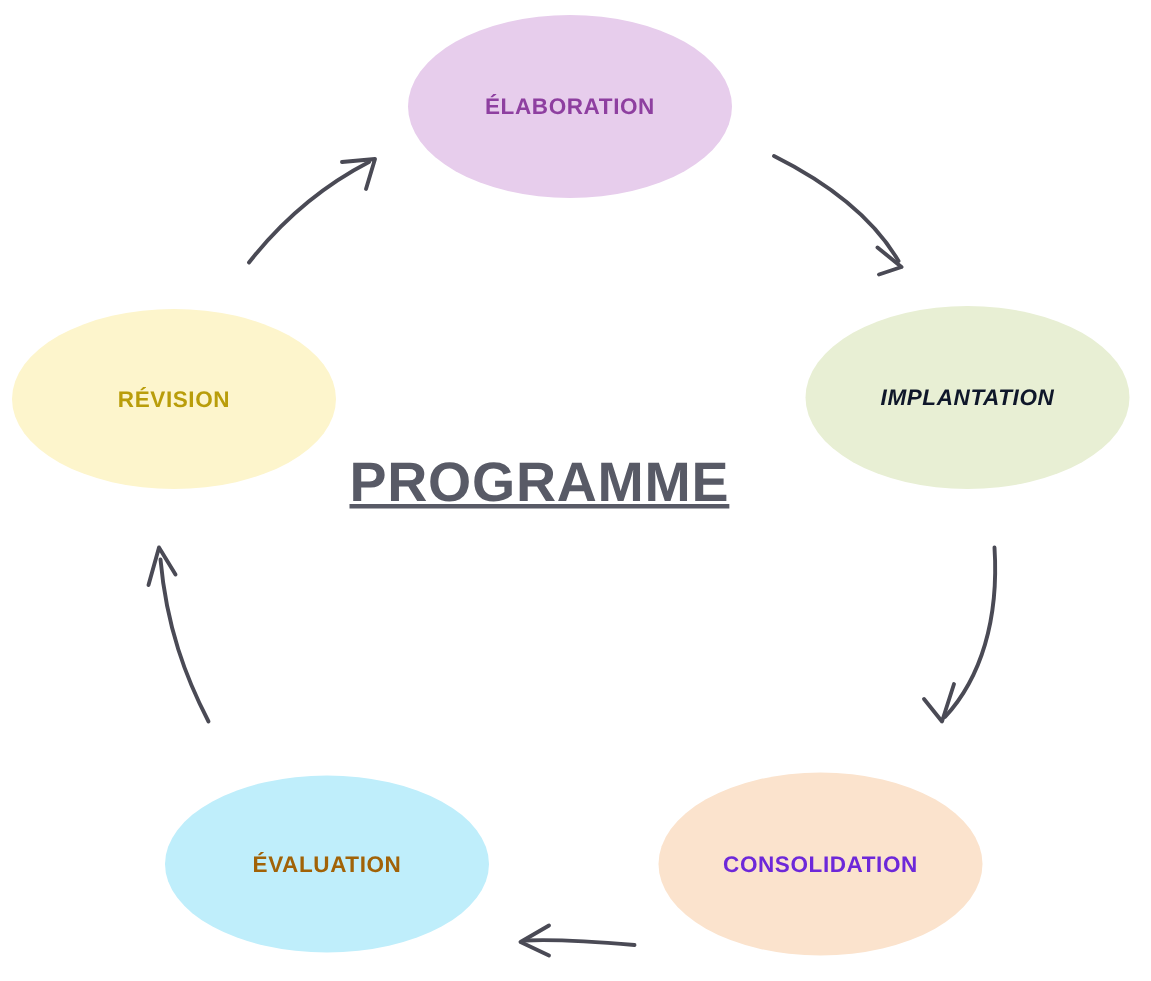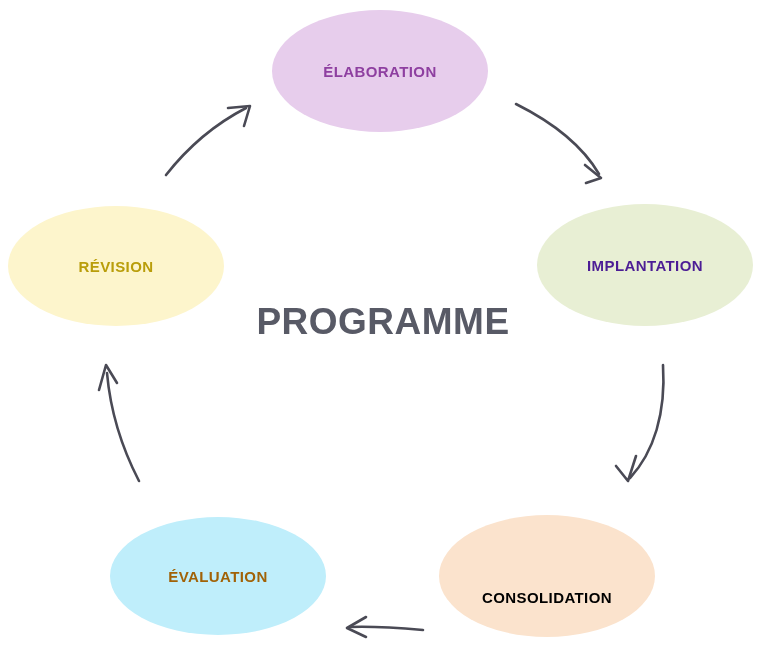--- a/index.html
+++ b/index.html
@@ -36,26 +36,26 @@
     font-weight: bold;
     letter-spacing: 0.4px;
     white-space: nowrap;
     pointer-events: none;
   }
   #center-title {
     position: absolute;
     left: 233px;
     top: 296px;
     width: 300px;
-    text-align: center;
     color: #585a66;
     font-size: 37px;
     font-weight: bold;
     letter-spacing: 0.5px;
     line-height: 1.42;
+    text-decoration: underline;
   }
   .title-line { display: block; }
 </style>
 </head>
 <body>
 
 <div id="diagram-root">
 
   <svg class="svg-layer" viewBox="0 0 767 654" xmlns="http://www.w3.org/2000/svg">
 
@@ -88,25 +88,25 @@
     <g fill="none" stroke="#4a4a55" stroke-width="2.6" stroke-linecap="round">
       <path d="M 166 175 C 188 147, 215 124, 246 108"></path>
       <path d="M 228 108 L 250 106 L 244 126" stroke-linejoin="round"></path>
     </g>
   </svg>
 
   <div class="node-label" style="left:272px; top:41px; width:216px; height:60px; color:#8e3fa0; font-size:15px;">
     <span>ÉLABORATION</span>
   </div>
 
-  <div class="node-label" style="left:537px; top:235px; width:216px; height:60px; color:#4c1d95; font-size:15px;">
+  <div class="node-label" style="left:537px; top:235px; width:216px; height:60px; color:#0f172a; font-size:15px;font-style:italic;">
     <span>IMPLANTATION</span>
   </div>
 
-  <div class="node-label" style="left:439px; top:546px; width:216px; height:60px; color:#000000; font-size:15px;align-items:flex-end;">
+  <div class="node-label" style="left:439px; top:546px; width:216px; height:60px; color:#6d28d9; font-size:15px;">
     <span>CONSOLIDATION</span>
   </div>
 
   <div class="node-label" style="left:110px; top:546px; width:216px; height:60px; color:#a16207; font-size:15px;">
     <span>ÉVALUATION</span>
   </div>
 
   <div class="node-label" style="left:8px; top:236px; width:216px; height:60px; color:#b99d0a; font-size:15px;">
     <span>RÉVISION</span>
   </div>

